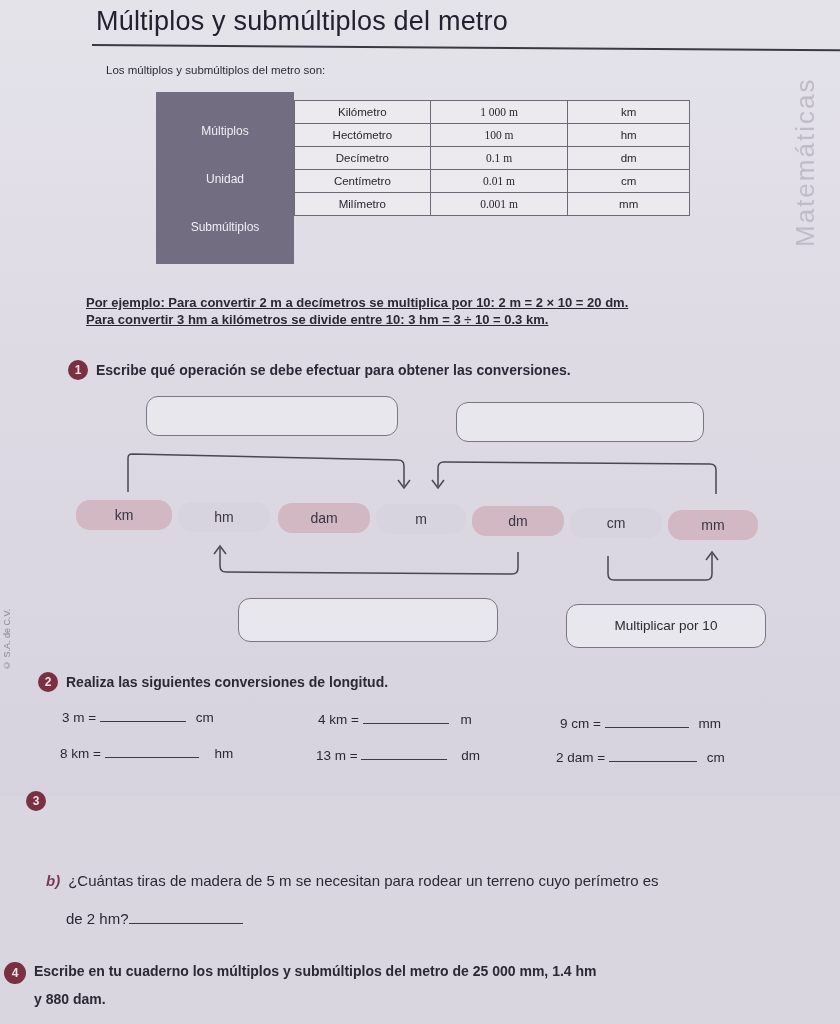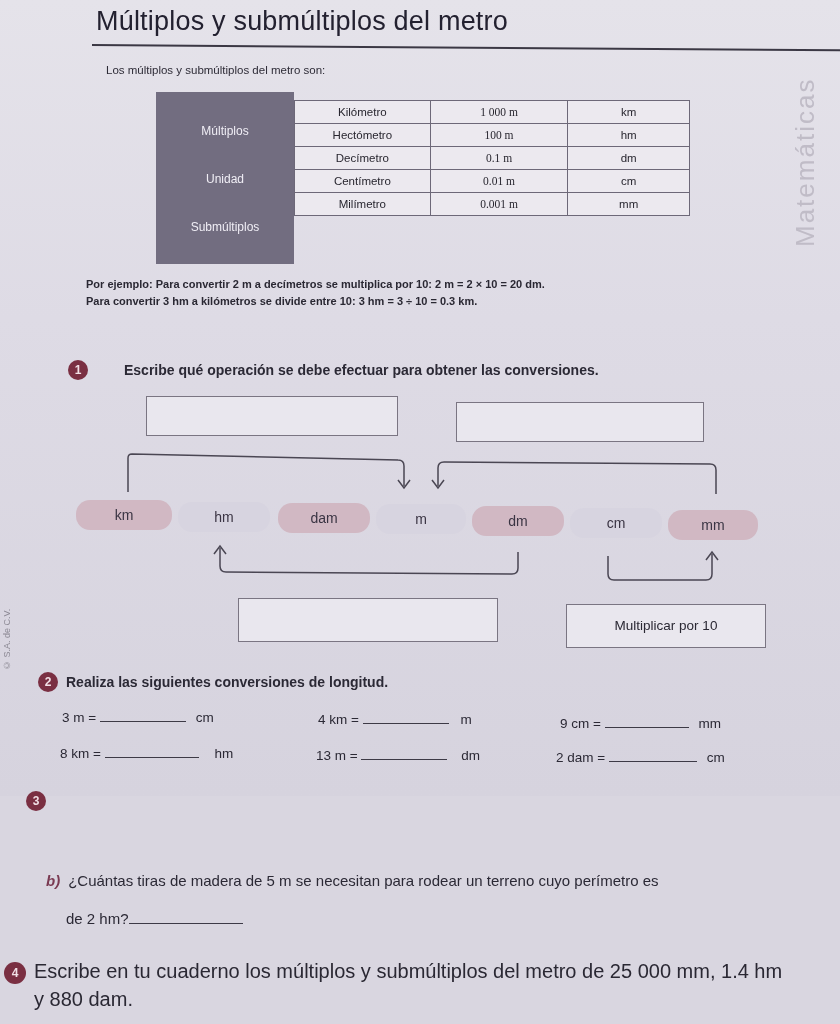--- a/index.html
+++ b/index.html
@@ -52,50 +52,50 @@
   }
   .grid td {
     border: 1.5px solid #6d6878; height: 22px; font-size: 11.5px;
     text-align: center; color: #28262f; padding: 0;
   }
   .grid td.c0 { width: 134px; }
   .grid td.c1 { width: 136px; font-family: Liberation Serif, serif; }
   .grid td.c2 { width: 120px; }
 
   .example {
-    position: absolute; left: 86px; top: 276px; font-size: 11px; font-weight: 700;
-    color: #2a2833; line-height: 17px;
+    position: absolute; left: 86px; top: 294px; font-size: 13px; font-weight: 700;
+    color: #2a2833; line-height: 17px; text-decoration: underline;
   }
   .num-badge {
     position: absolute; width: 20px; height: 20px; border-radius: 50%;
     background: #7a2f42; color: #f1dfe5; font-size: 12px; font-weight: 700;
     text-align: center; line-height: 20px;
   }
   .section-title {
     position: absolute; font-size: 14px; font-weight: 700; color: #2b2935;
   }
   .answer-box {
-    position: absolute; border: 1.5px solid #7a7582; border-radius: 0;
+    position: absolute; border: 1.5px solid #7a7582; border-radius: 12px;
     background: #e9e7ee;
   }
   .answer-box span {
     display: block; text-align: center; font-size: 13.5px; color: #2a2833;
   }
   .unit-chip {
     position: absolute; height: 30px; border-radius: 14px;
     background: #d1b8c3; text-align: center; line-height: 30px;
     font-size: 14px; color: #3a3443;
   }
   .unit-chip.light { background: #d7d4e0; }
   svg.arrows { position: absolute; left: 0; top: 0; }
   .conv-row { position: absolute; font-size: 13.5px; color: #2b2935; }
   .blank { display: inline-block; border-bottom: 1px solid #3d3a46; vertical-align: baseline; }
   .problem { position: absolute; font-size: 15px; color: #2b2935; }
   .letter { color: #7a3a52; font-weight: 700; margin-right: 8px; font-style: italic; }
-  .bold-text { position: absolute; font-size: 20px; font-weight: 400; color: #2a2833; line-height: 28px; }
+  .bold-text { position: absolute; font-size: 14px; font-weight: 700; color: #2a2833; line-height: 28px; }
 </style>
 </head>
 <body>
 
 <div class="page">
 
   <div class="title">Múltiplos y submúltiplos del metro</div>
   <div class="title-rule"></div>
   <div class="subtitle">Los múltiplos y submúltiplos del metro son:</div>
   <div class="side-label">Matemáticas</div>
@@ -137,21 +137,21 @@
     </tbody>
       </table>
   </div>
 
   <div class="example">
     <div>Por ejemplo: Para convertir 2 m a decímetros se multiplica por 10: 2 m = 2 × 10 = 20 dm.</div>
     <div>Para convertir 3 hm a kilómetros se divide entre 10: 3 hm = 3 ÷ 10 = 0.3 km.</div>
   </div>
 
   <div class="num-badge" style="left:68px; top:360px;">1</div>
-  <div class="section-title" style="left:96px; top:362px;margin-left:28px;">Escribe qué operación se debe efectuar para obtener las conversiones.</div>
+  <div class="section-title" style="left:96px; top:362px;">Escribe qué operación se debe efectuar para obtener las conversiones.</div>
 
   <div class="answer-box" style="left:146px; top:396px; width:250px; height:38px;">
       <span></span>
     </div>
   <div class="answer-box" style="left:456px; top:402px; width:246px; height:38px;">
       <span></span>
     </div>
   <div class="answer-box" style="left:238px; top:598px; width:258px; height:42px;">
       <span></span>
     </div>

